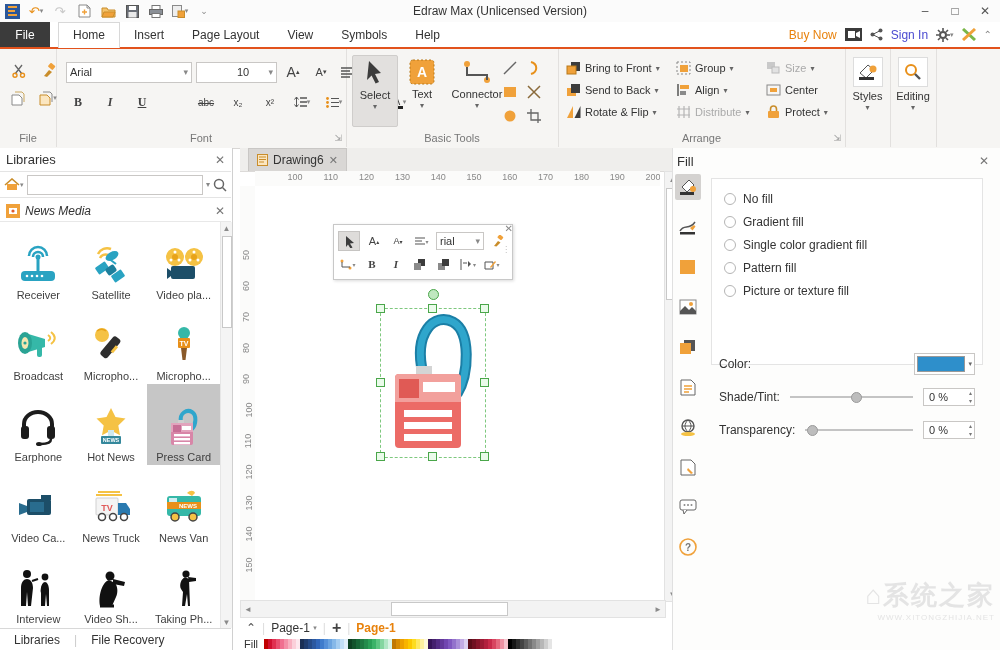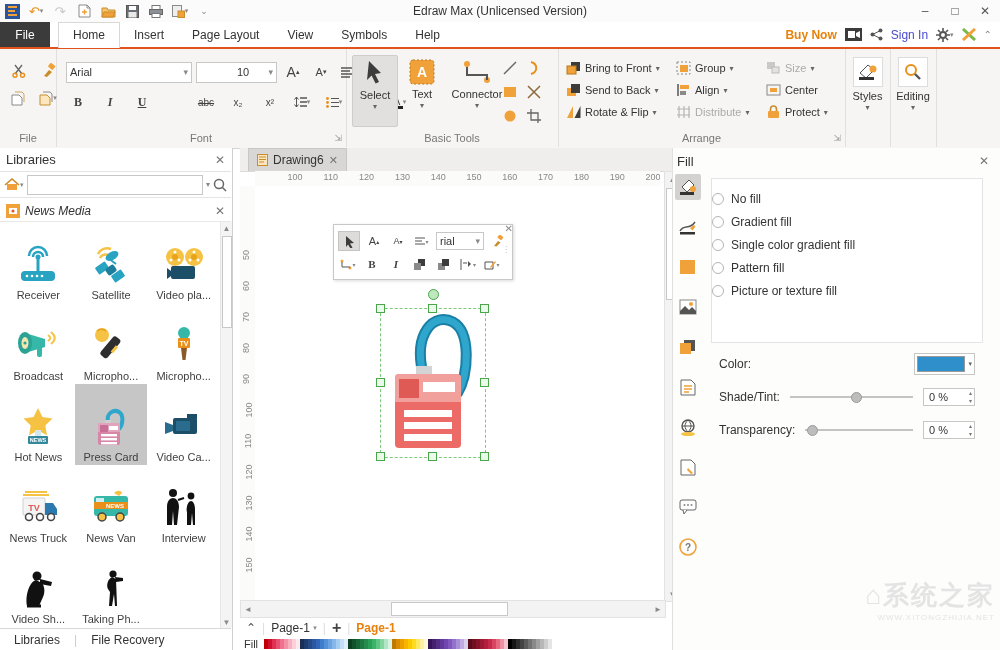--- a/index.html
+++ b/index.html
@@ -74,21 +74,21 @@
   
   #page-bar{left:0;top:470px;width:440px;height:20px;display:flex;align-items:center;gap:6px;padding-left:6px;box-sizing:border-box;background:#fff;font-size:12px;position:absolute;}
   #palette-row{left:0;top:490px;width:440px;height:12px;display:flex;align-items:center;position:absolute;}
   .sw{width:4px;height:10px;display:inline-block;}
   
   #fill-panel{left:672px;top:148px;width:328px;height:502px;background:#fdfdfc;border-left:1px solid #e0e0e0;}
   #fp-head{left:4px;top:2px;width:320px;height:22px;position:absolute;display:flex;align-items:center;}
   #fp-icons{left:0;top:24px;width:30px;height:430px;position:absolute;display:flex;flex-direction:column;align-items:center;gap:14px;padding-top:2px;}
   .fp-ic{width:26px;height:26px;border-radius:2px;}
   .fp-ic.sel{background:#d4d2d0;}
-  #fp-card{left:38px;top:30px;width:272px;height:165px;position:absolute;background:#fff;border:1px solid #e4e4e4;padding:8px 0 0 0;box-sizing:border-box;}
+  #fp-card{left:38px;top:30px;width:272px;height:187px;position:absolute;background:#fff;border:1px solid #e4e4e4;padding:8px 0 0 12px;box-sizing:border-box;}
   .radio-row{display:flex;align-items:center;gap:7px;height:23px;font-size:12px;color:#333;}
   .radio{width:12px;height:12px;border-radius:50%;border:1px solid #b5b5b5;background:#fff;box-sizing:border-box;position:relative;}
   .radio.on::after{content:"";position:absolute;left:3px;top:3px;width:4px;height:4px;border-radius:50%;background:#777;}
   .fp-row{position:absolute;left:46px;width:264px;height:22px;display:flex;align-items:center;font-size:12px;color:#333;}
   .spin{width:52px;height:18px;border:1px solid #c9c7c5;background:#fff;display:flex;align-items:center;padding-left:5px;font-size:11px;position:relative;box-sizing:border-box;}
   .spin .ud{position:absolute;right:2px;top:0;font-size:6px;color:#777;line-height:8px;}
   .slider{height:2px;background:#c4c4c4;position:relative;flex:1;margin:0 10px;}
   .sl-thumb{position:absolute;top:-4px;width:9px;height:9px;border-radius:50%;background:#bdbdbd;border:1px solid #9a9a9a;}
   #color-swatch{width:46px;height:14px;border:1px solid #999;}
   
@@ -155,21 +155,21 @@
 <div id="tabbar" class="abs f">
   <div id="file-tab" class="f">File</div>
   <div style="width:8px;"></div>
   <div class="rtab active">Home</div>
   <div class="rtab">Insert</div>
   <div class="rtab">Page Layout</div>
   <div class="rtab">View</div>
   <div class="rtab">Symbols</div>
   <div class="rtab">Help</div>
   <div class="tab-right">
-    <span class="orange" style="font-weight:bold;margin-left:20px;">Buy Now</span>
+    <span class="orange" style="font-weight:normal;margin-left:20px;">Buy Now</span>
     <span class="ic">
       <svg width="17" height="13">
           <rect width="17" height="13" fill="#3b3b3b"></rect>
           <path d="M3 3h7v7H3z" fill="#fff"></path>
           <path d="M11 5l4-2v7l-4-2z" fill="#fff"></path>
         </svg>
     </span>
     <span class="ic">
       <svg width="13" height="13">
           <circle cx="10.5" cy="2.5" r="2" fill="#555"></circle>
@@ -564,20 +564,30 @@
       <span class="lbl">Micropho...</span>
     </div>
     <div class="lib-item">
       <svg width="46" height="42" viewBox="0 0 46 42">
           <circle cx="23" cy="8" r="6" fill="#35b8a8"></circle>
           <rect x="17" y="13" width="12" height="10" rx="1" fill="#e8901a"></rect>
           <text x="23" y="21" text-anchor="middle" font-size="7" fill="#fff" font-weight="bold">TV</text>
           <path d="M20 23h6l-1.5 12h-3z" fill="#8a5a2a"></path>
         </svg>
       <span class="lbl">Micropho...</span>
+    </div>
+    <div class="lib-item">
+      <svg width="46" height="42" viewBox="0 0 46 42">
+          <path d="M9 22v-4a14 12 0 0128 0v4" fill="none" stroke="#1c1c1c" stroke-width="4"></path>
+          <rect x="6" y="20" width="8" height="13" rx="3" fill="#1c1c1c"></rect>
+          <rect x="32" y="20" width="8" height="13" rx="3" fill="#1c1c1c"></rect>
+          <path d="M36 33c0 4-6 5-10 5" fill="none" stroke="#1c1c1c" stroke-width="2.5"></path>
+          <ellipse cx="24" cy="38" rx="3" ry="2" fill="#1c1c1c"></ellipse>
+        </svg>
+      <span class="lbl">Earphone</span>
     </div>
     <div class="lib-item">
       <svg width="46" height="42" viewBox="0 0 46 42">
           <path d="M23 2l4.5 9 10 1.4-7.2 7 1.7 9.9L23 24.6l-9 4.7 1.7-9.9-7.2-7 10-1.4z" fill="#f5c244"></path>
           <rect x="20" y="24" width="6" height="6" fill="#cfe8ee"></rect>
           <rect x="13" y="30" width="20" height="8" rx="1" fill="#35889c"></rect>
           <text x="23" y="36" text-anchor="middle" font-size="5.5" fill="#fff" font-weight="bold">NEWS</text>
         </svg>
       <span class="lbl">Hot News</span>
     </div>

